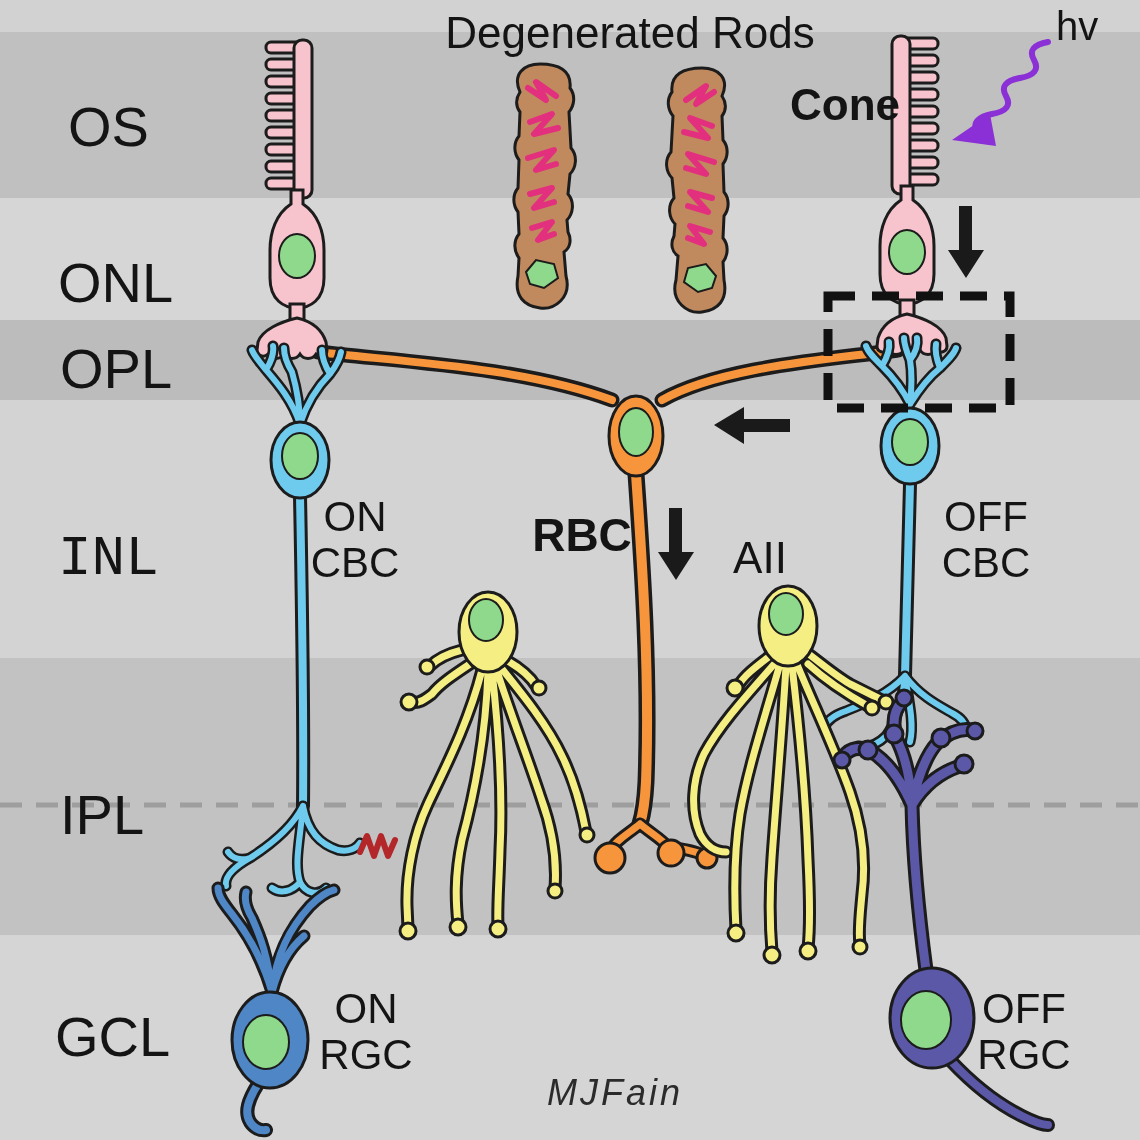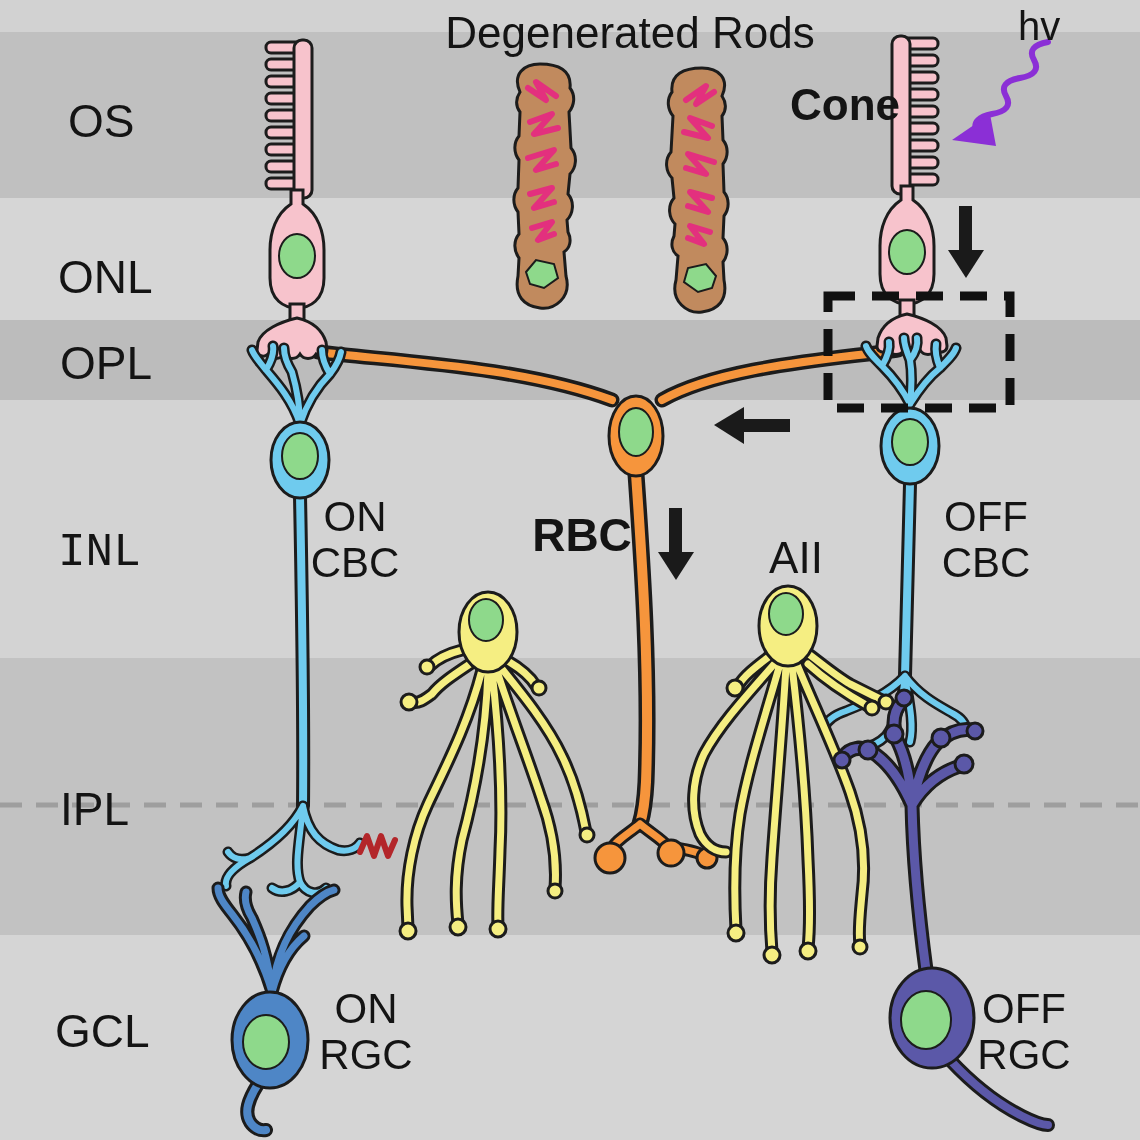--- a/index.html
+++ b/index.html
@@ -40,21 +40,21 @@
   .photon  { fill:none; stroke: var(--photon); stroke-width:6; stroke-linecap:round; }
   .photon-head { fill: var(--photon); }
   .arrow-f { fill: var(--arrow); }
   .syn     { fill:none; stroke: var(--synapse-mark); stroke-width:6; stroke-linecap:round; stroke-linejoin:round; }
   .divider { stroke: var(--ipl-divider); stroke-width:5; stroke-dasharray:22 14; }
   .roi     { fill:none; stroke:#111; stroke-width:9; stroke-dasharray:27 17; }
 
   
   .label { position:absolute; color:#141414; white-space:nowrap; }
   .center { transform:translateX(-50%); text-align:center; }
-  .ly     { font-size:46px; }
+  .ly     { font-size:56px; }
   .title  { font-size:44px; }
   .cellname { font-size:42px; line-height:1.1; }
   .bold   { font-weight:bold; }
   .sig    { font-size:36px; font-style:italic; letter-spacing:3px; color:#2b2b2b; }
   .hv     { font-size:40px; }
 </style>
 </head>
 <body>
 
 <div class="canvas">
@@ -240,49 +240,50 @@
       <polygon class="photon-head" points="990,114 996,146 952,140"></polygon>
     </g>
 
     <path class="syn" d="M 360,852 L 367,836 L 374,856 L 381,836 L 388,856 L 395,840"></path>
 
     <rect class="roi" x="828" y="296" width="182" height="112"></rect>
   </svg>
 
   <div class="label title center" style="left:630px; top:8px;">Degenerated Rods</div>
 
-  <div class="label hv" style="left:1018px; top:4px;">hv</div>
+  <div class="label hv" style="left:1056px; top:4px;">hv</div>
 
   <div class="label title bold center" style="left:845px; top:80px;">Cone</div>
 
   <div class="label ly" style="left:68px; top:94px;">OS</div>
   <div class="label ly" style="left:58px; top:250px;">ONL</div>
   <div class="label ly" style="left:60px; top:336px;">OPL</div>
   <div class="label ly" style="left:58px; top:527px;font-family:Liberation Mono, monospace;">INL</div>
   <div class="label ly" style="left:60px; top:782px;">IPL</div>
   <div class="label ly" style="left:55px; top:1004px;">GCL</div>
 
   <div class="label cellname center" style="left:355px; top:494px;">
     <div>ON</div>
     <div>CBC</div>
   </div>
 
   <div class="label cellname bold center" style="left:582px; top:510px; font-size:46px;text-align:right;">RBC</div>
 
-  <div class="label cellname center" style="left:796px; top:534px; font-size:44px;">AII</div>
+  <div class="label cellname center" style="left:760px; top:534px; font-size:44px;">AII</div>
 
   <div class="label cellname center" style="left:986px; top:494px;">
     <div>OFF</div>
     <div>CBC</div>
   </div>
 
   <div class="label cellname center" style="left:366px; top:986px;">
     <div>ON</div>
     <div>RGC</div>
   </div>
 
   <div class="label cellname center" style="left:1024px; top:986px;">
     <div>OFF</div>
     <div>RGC</div>
   </div>
 
+  <div class="label sig center" style="left:615px; top:1072px;">MJFain</div>
 
 </div>
 
 </body></html>

